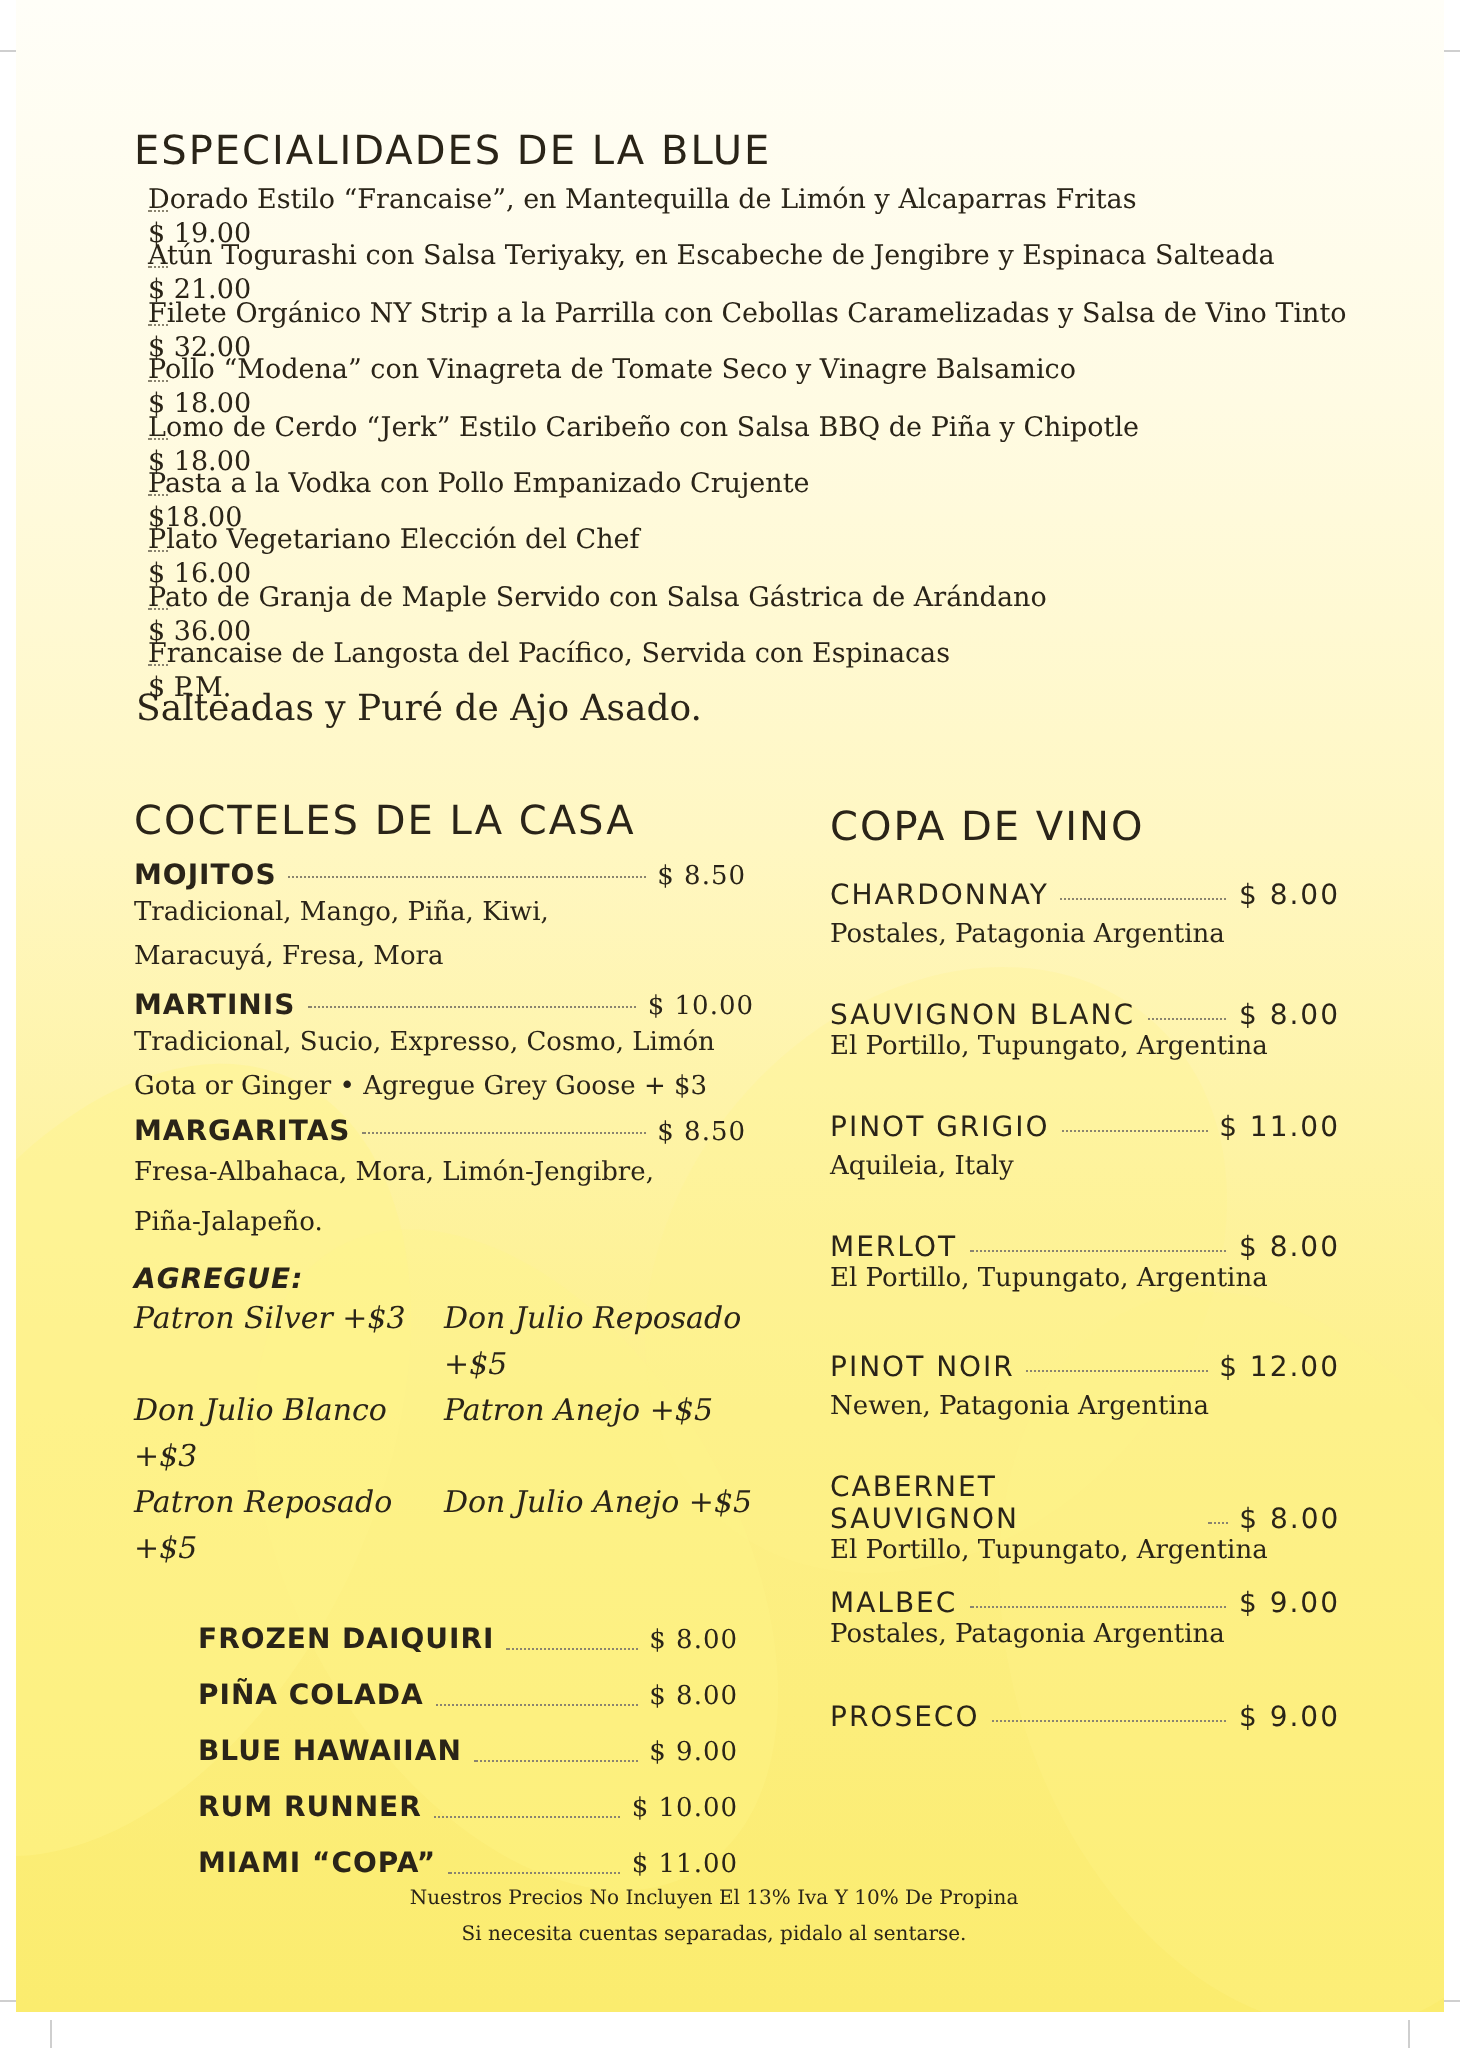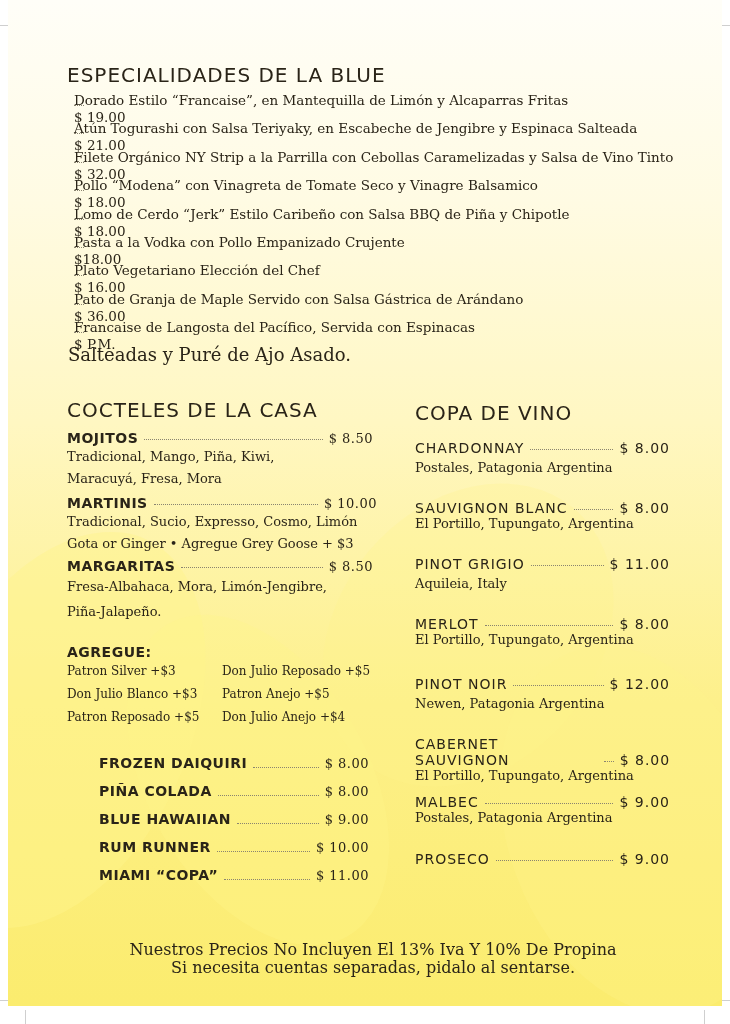--- a/index.html
+++ b/index.html
@@ -46,39 +46,39 @@
       letter-spacing: 0.5px;
     }
     .drink-desc { font-size: 13px; line-height: 22px; font-family: "DejaVu Serif", serif; }
     .cocktail-price { font-family: "DejaVu Serif", serif; font-weight: normal; font-size: 13px; white-space: nowrap; }
 
     .agregue-title {
       font-family: "DejaVu Sans", sans-serif; font-weight: bold; font-size: 14px; letter-spacing: 0.5px;
     }
     .agregue-grid {
       display: grid; grid-template-columns: 155px 160px; row-gap: 0;
-      font-size: 12px; line-height: 23px; font-family: "DejaVu Serif", serif;
+      font-size: 15px; line-height: 23px; font-family: "DejaVu Serif", serif;
     }
 
     .simple-row {
       display: flex; align-items: flex-end; height: 28px;
       font-family: "DejaVu Sans", sans-serif; font-weight: bold; font-size: 14px; letter-spacing: 0.5px; margin-left: 32px;
     }
 
     .wine-item { position: absolute; left: 0; width: 255px; }
     .wine-head {
       display: flex; align-items: flex-end;
       font-family: "DejaVu Sans", sans-serif; font-size: 14px; letter-spacing: 1px;
     }
     .wine-head .dots { transform: translateY(-6px); }
     .wine-sub { font-size: 13px; font-family: "DejaVu Serif", serif; margin-top: 4px; }
 
     .footer {
       position: absolute; left: 0; width: 100%; top: 941px; text-align: center;
-      font-size: 16px; line-height: 18px; font-family: "DejaVu Serif", serif; padding-left: 16px;
+      font-size: 10px; line-height: 18px; font-family: "DejaVu Serif", serif;
     }
   </style>
 </head>
 <body>
 
 <div class="crop" style="left:25px;top:0;width:1px;height:18px;"></div>
 <div class="crop" style="left:0;top:25px;width:18px;height:1px;"></div>
 <div class="crop" style="left:704px;top:0;width:1px;height:18px;"></div>
 <div class="crop" style="left:712px;top:25px;width:18px;height:1px;"></div>
 <div class="crop" style="left:25px;top:1010px;width:1px;height:14px;"></div>
@@ -170,29 +170,29 @@
       <div style="margin-top:3px;">
         <div class="drink-head">
             <span>MARGARITAS</span>
             <span class="dots"></span>
             <span class="cocktail-price" style="margin-right:4px;">$ 8.50</span>
           </div>
         <div class="drink-desc" style="line-height:25px;">Fresa-Albahaca, Mora, Limón-Jengibre,</div>
         <div class="drink-desc" style="line-height:25px;">Piña-Jalapeño.</div>
       </div>
 
-      <div style="margin-top:20px;">
+      <div style="margin-top:8px;font-style:italic;">
         <div class="agregue-title">AGREGUE:</div>
         <div class="agregue-grid">
           <span>Patron Silver +$3</span>
           <span>Don Julio Reposado +$5</span>
           <span>Don Julio Blanco +$3</span>
           <span>Patron Anejo +$5</span>
           <span>Patron Reposado +$5</span>
-          <span>Don Julio Anejo +$4</span>
+          <span>Don Julio Anejo +$5</span>
         </div>
       </div>
 
       <div style="margin-top:14px;width:302px;">
         <div class="simple-row">
             <span>FROZEN DAIQUIRI</span>
             <span class="dots"></span>
             <span class="cocktail-price">$ 8.00</span>
           </div>
         <div class="simple-row">

